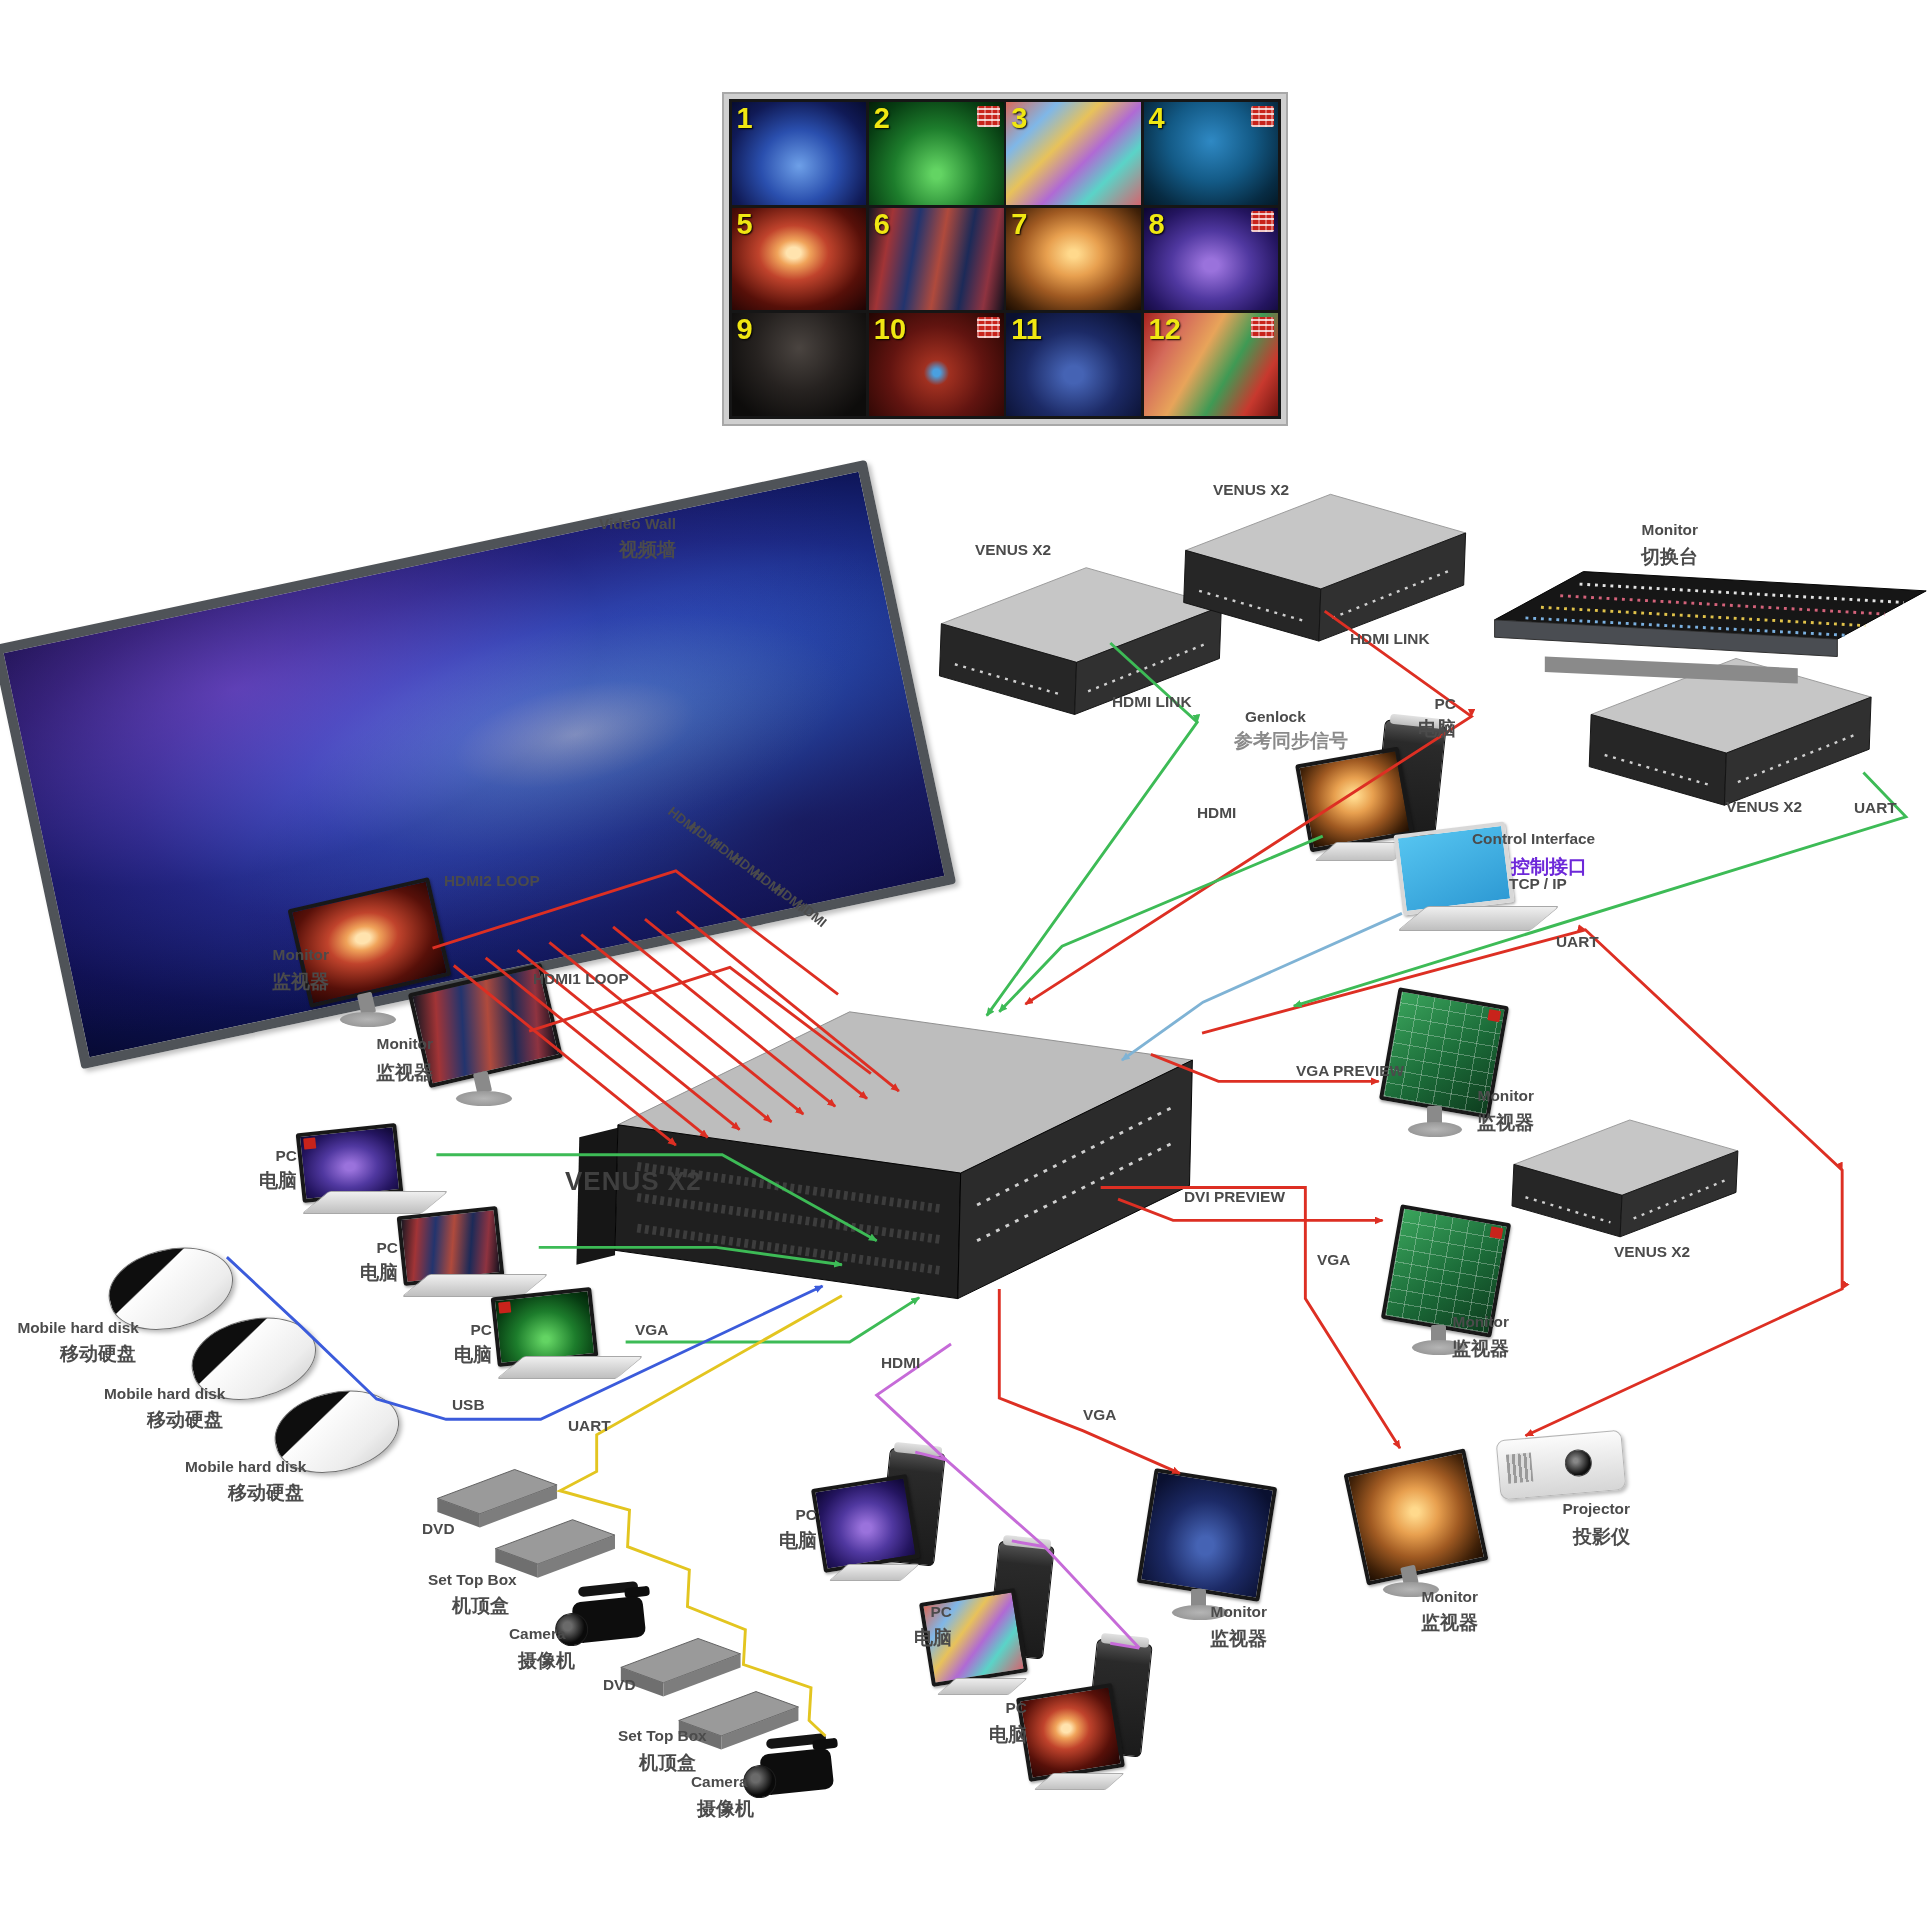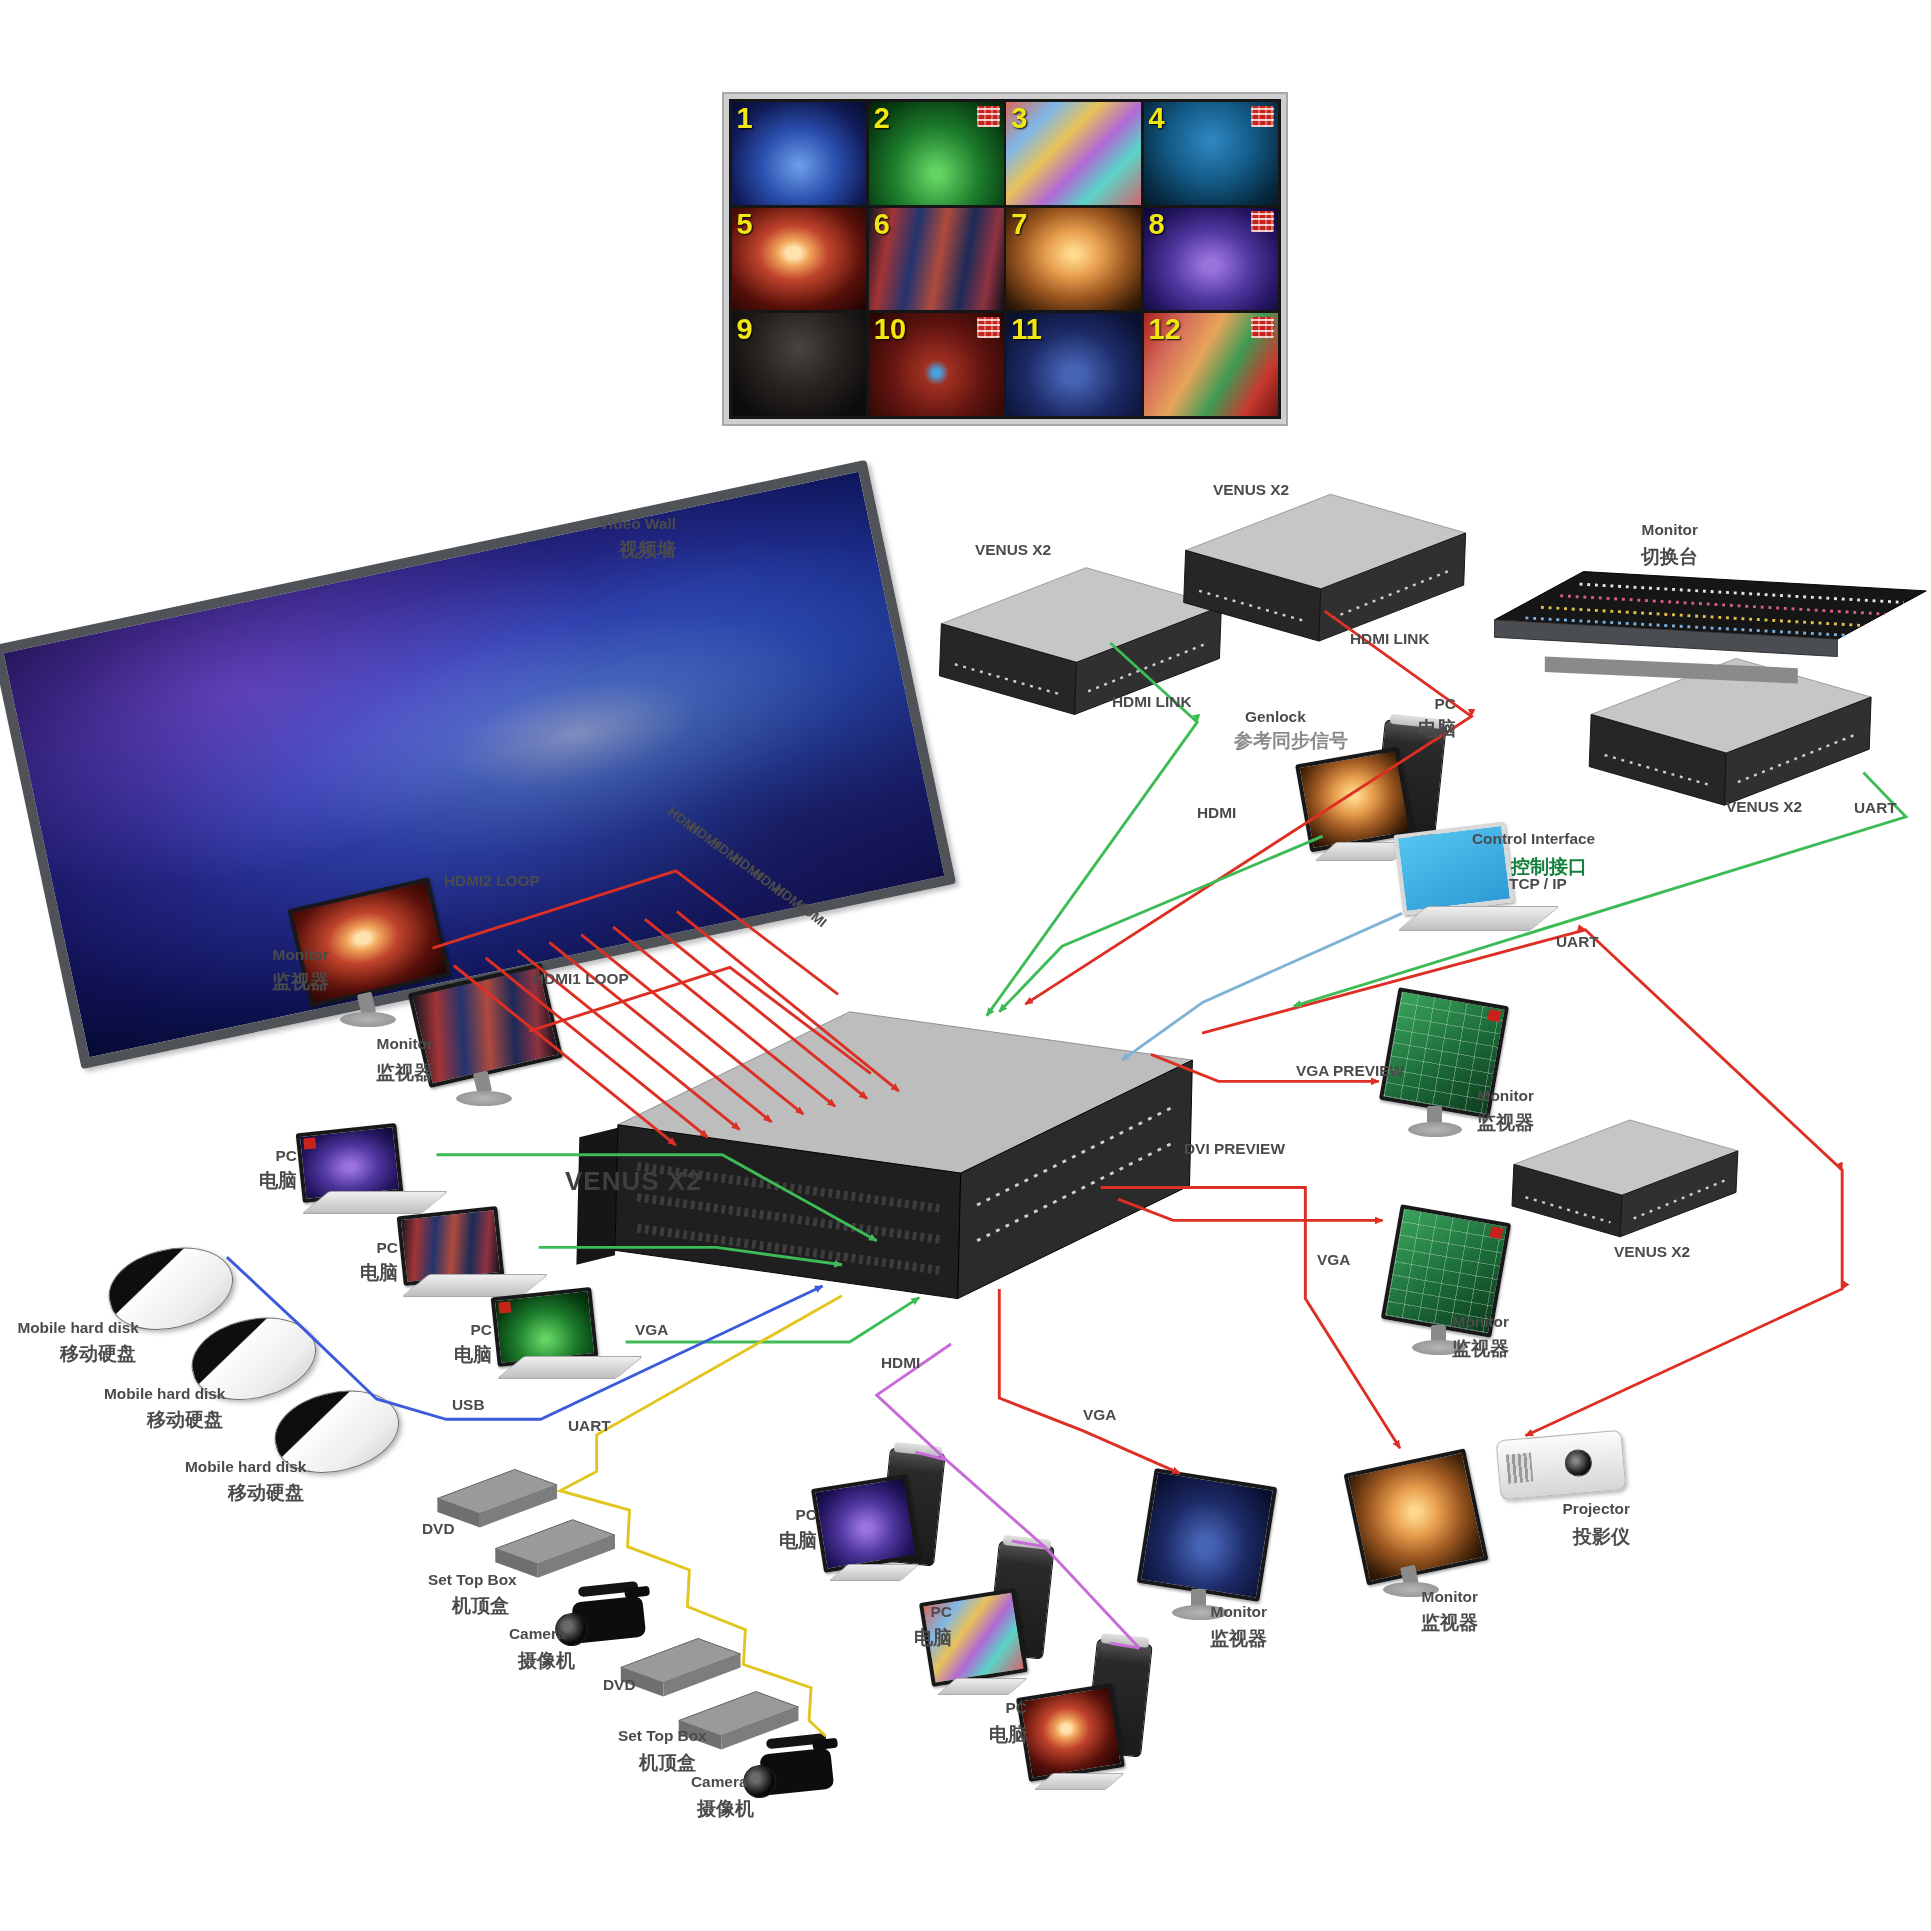--- a/index.html
+++ b/index.html
@@ -342,21 +342,21 @@
   <div class="lbl ctr" style="left:1582px;top:521px;width:116px">Monitor</div>
   <div class="lbl cnl ctr" style="left:1582px;top:544px;width:116px">切换台</div>
 
   <div class="lbl" style="left:1245px;top:708px">Genlock</div>
   <div class="lbl cnl" style="left:1234px;top:728px;color:#8a8a8a">参考同步信号</div>
 
   <div class="lbl ctr" style="left:1398px;top:695px;width:58px">PC</div>
   <div class="lbl cnl ctr" style="left:1398px;top:716px;width:58px">电脑</div>
 
   <div class="lbl" style="left:1472px;top:830px">Control Interface</div>
-  <div class="lbl cnl" style="left:1511px;top:854px;color:#15803d">控制接口</div>
+  <div class="lbl cnl" style="left:1511px;top:854px;color:#6d28d9">控制接口</div>
   <div class="lbl" style="left:1509px;top:875px">TCP / IP</div>
 
   <div class="lbl ctr" style="left:232px;top:946px;width:97px">Monitor</div>
   <div class="lbl cnl ctr" style="left:232px;top:969px;width:97px">监视器</div>
   <div class="lbl ctr" style="left:336px;top:1035px;width:97px">Monitor</div>
   <div class="lbl cnl ctr" style="left:336px;top:1060px;width:97px">监视器</div>
 
   <div class="lbl ctr" style="left:1437px;top:1087px;width:97px">Monitor</div>
   <div class="lbl cnl ctr" style="left:1437px;top:1110px;width:97px">监视器</div>
   <div class="lbl ctr" style="left:1412px;top:1313px;width:97px">Monitor</div>
@@ -403,21 +403,21 @@
   <div class="lbl cnl ctr" style="left:979px;top:1722px;width:48px">电脑</div>
 
   <div class="lbl" style="left:444px;top:872px">HDMI2 LOOP</div>
   <div class="lbl" style="left:533px;top:970px">HDMI1 LOOP</div>
   <div class="lbl" style="left:1112px;top:693px">HDMI LINK</div>
   <div class="lbl" style="left:1350px;top:630px">HDMI LINK</div>
   <div class="lbl" style="left:1197px;top:804px">HDMI</div>
   <div class="lbl" style="left:1556px;top:933px">UART</div>
   <div class="lbl" style="left:1854px;top:799px">UART</div>
   <div class="lbl" style="left:1296px;top:1062px">VGA PREVIEW</div>
-  <div class="lbl" style="left:1184px;top:1140px">DVI PREVIEW</div>
+  <div class="lbl" style="left:1184px;top:1188px">DVI PREVIEW</div>
   <div class="lbl" style="left:1317px;top:1251px">VGA</div>
   <div class="lbl" style="left:1083px;top:1406px">VGA</div>
   <div class="lbl" style="left:635px;top:1321px">VGA</div>
   <div class="lbl" style="left:881px;top:1354px">HDMI</div>
   <div class="lbl" style="left:452px;top:1396px">USB</div>
   <div class="lbl" style="left:568px;top:1417px">UART</div>
 
   <div class="lbl" style="left:666px;top:813px;transform:rotate(39deg);font-size:13.5px">HDMI</div>
   <div class="lbl" style="left:687px;top:828px;transform:rotate(39deg);font-size:13.5px">HDMI</div>
   <div class="lbl" style="left:709px;top:844px;transform:rotate(39deg);font-size:13.5px">HDMI</div>

